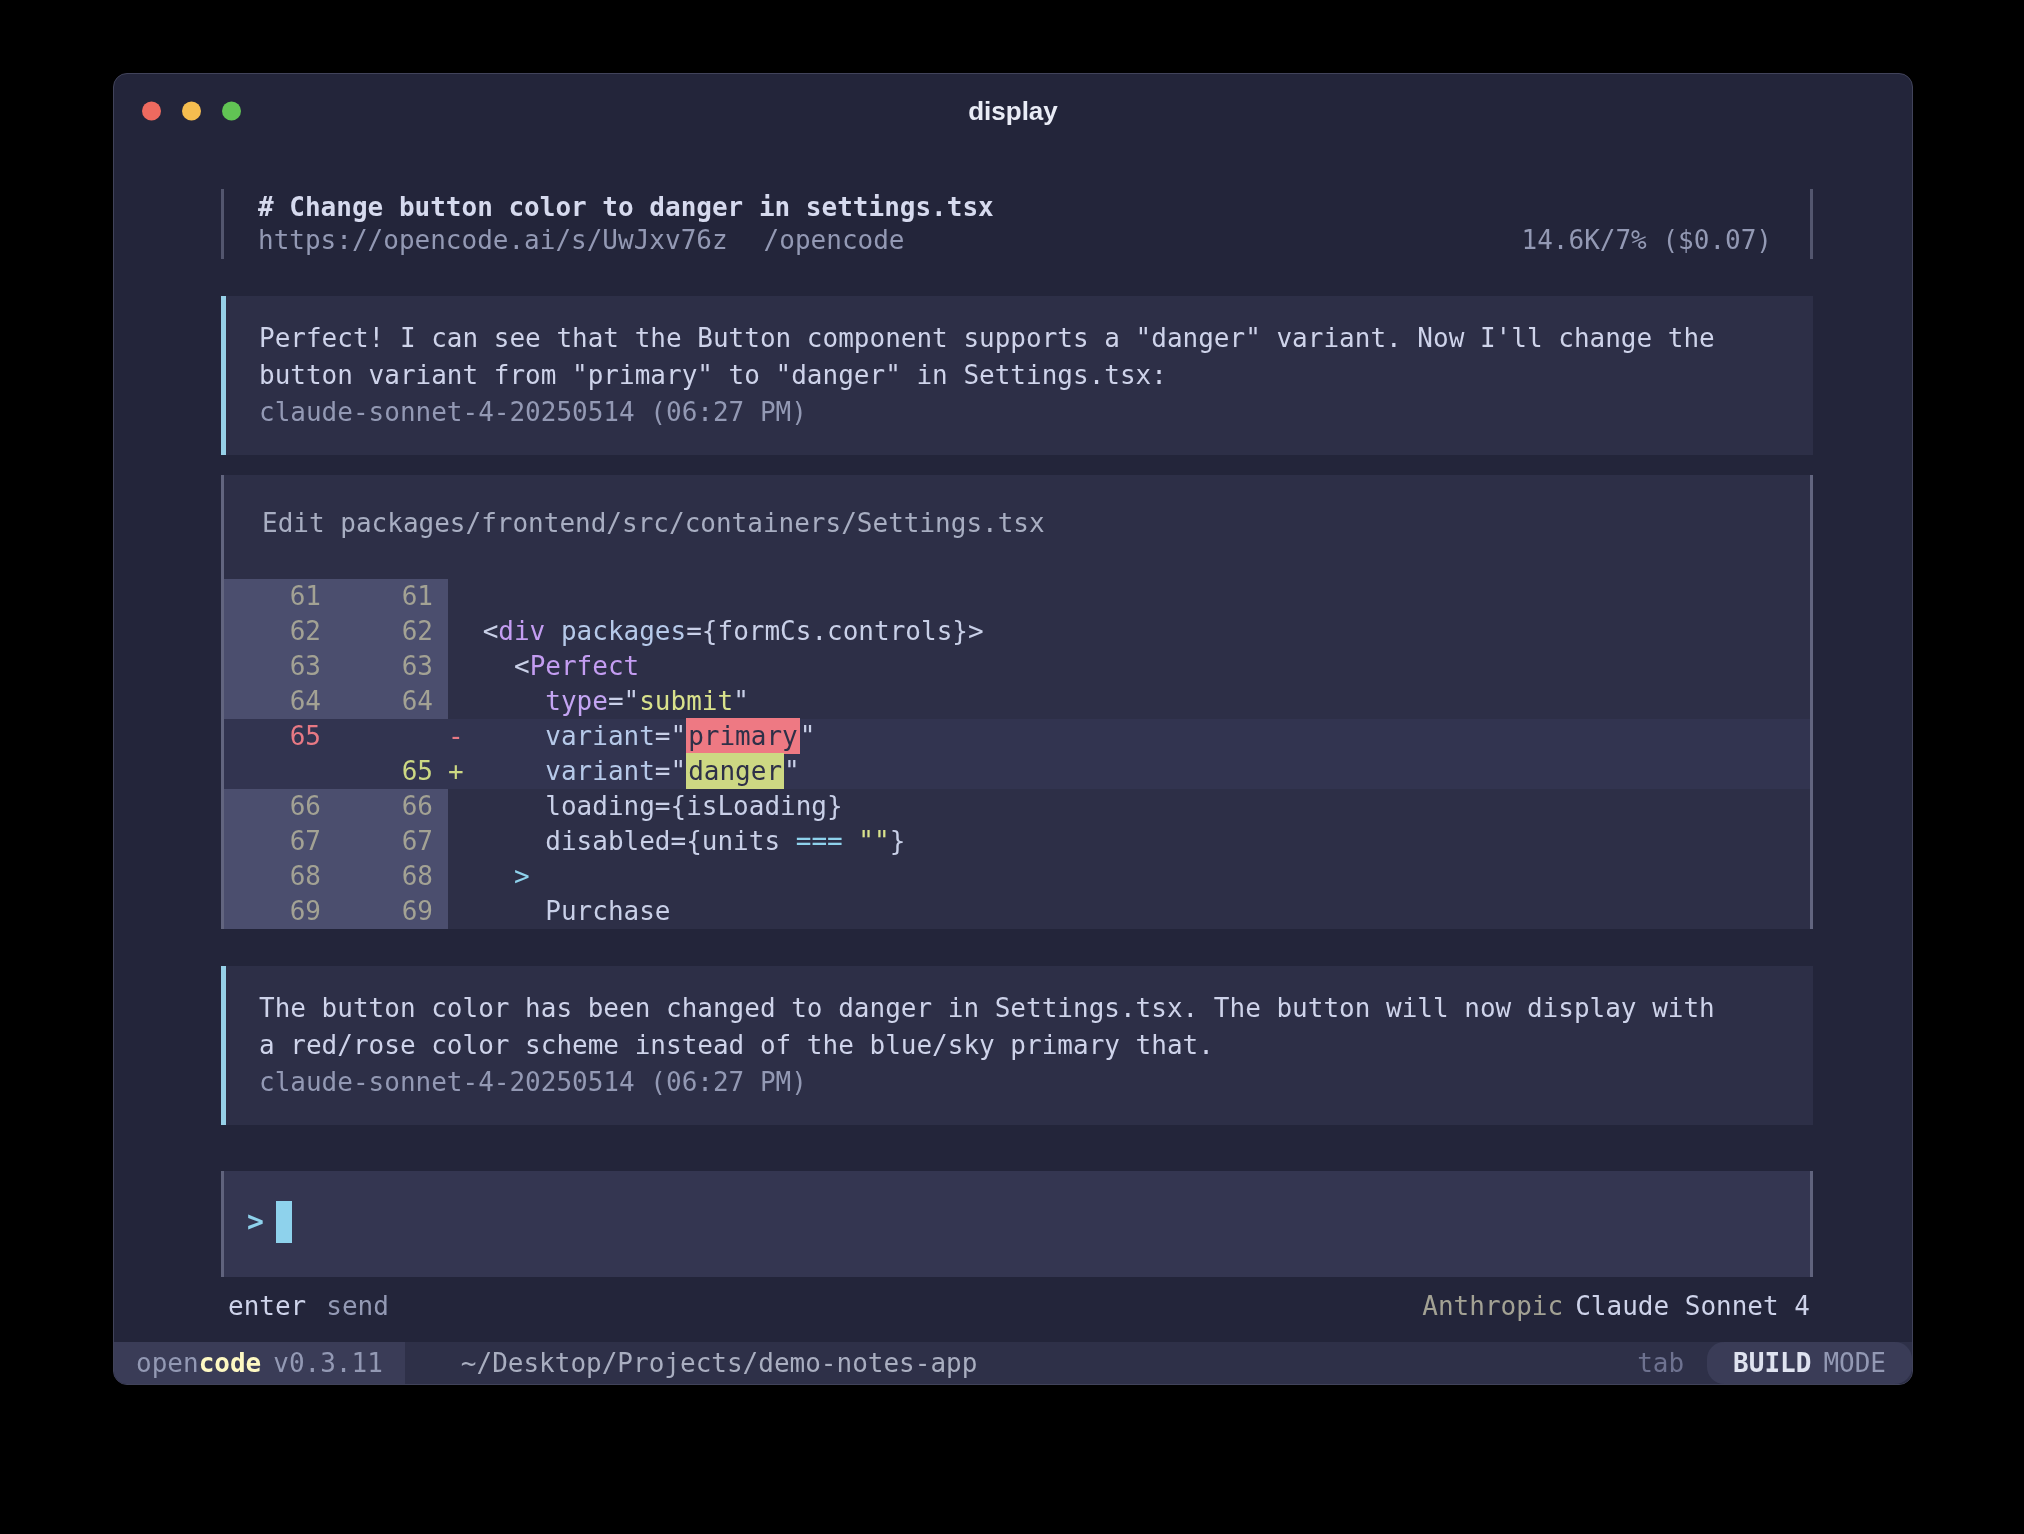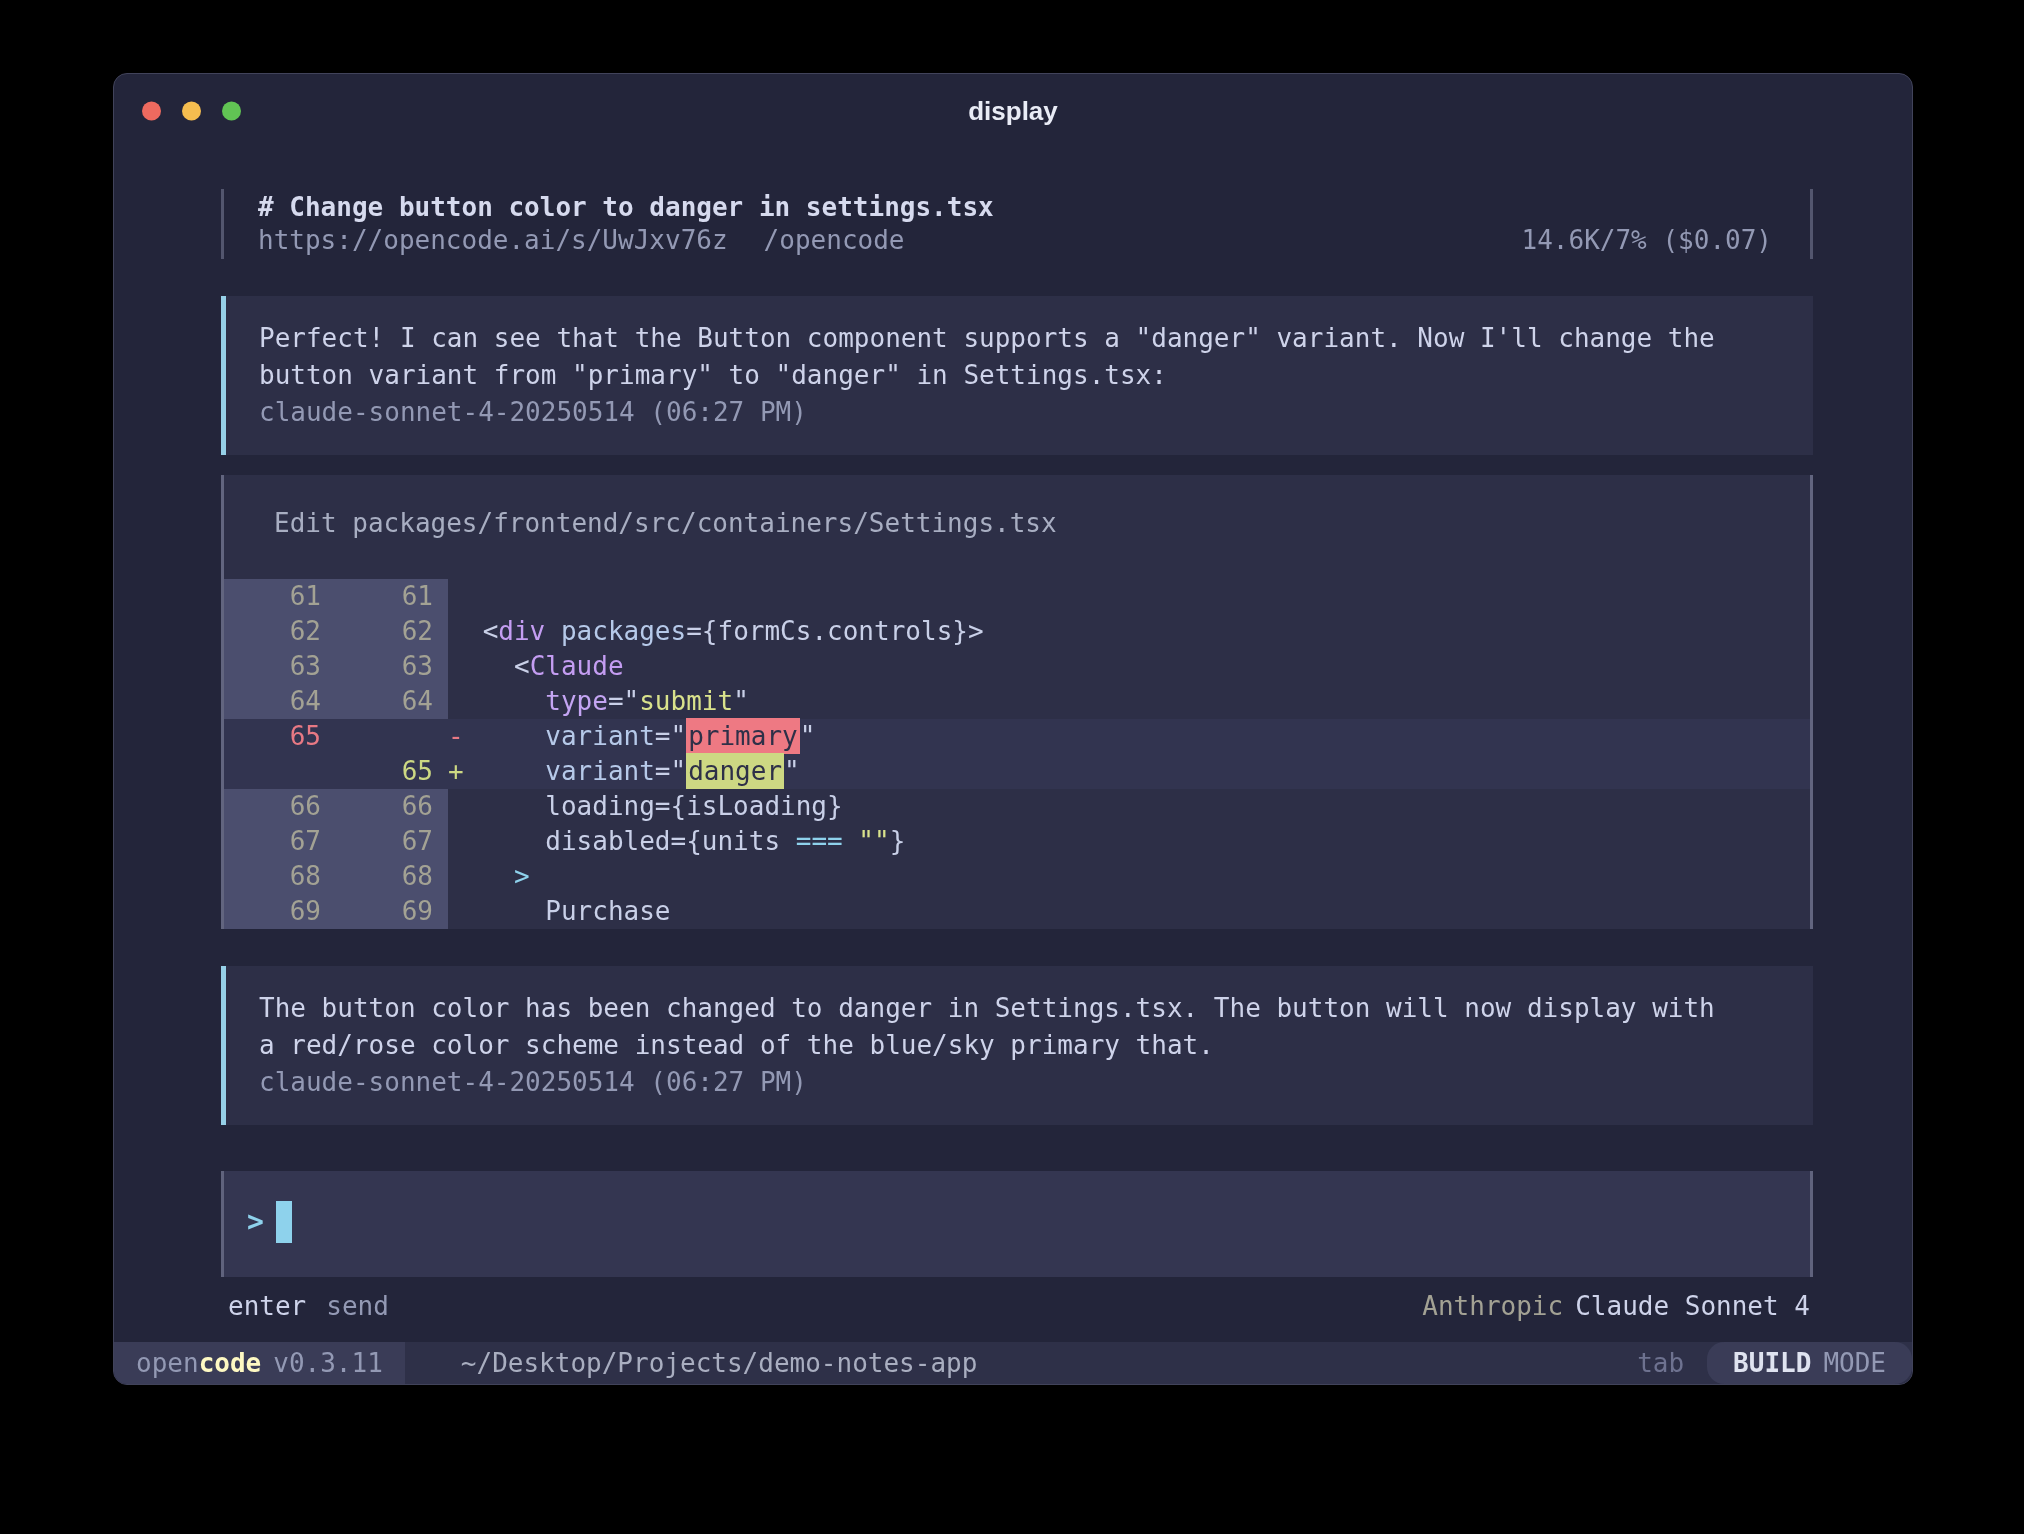--- a/index.html
+++ b/index.html
@@ -45,21 +45,21 @@
     margin-top:37px;background:#2d2f47;border-left:5px solid #96d0e8;
     padding:24px 30px 24px 33px;font-size:26px;line-height:37px;
   }
   .msg .line{white-space:pre;}
   
   .edit{
     margin-top:20px;background:#2d2f47;
     border-left:3px solid #62657f;border-right:3px solid #62657f;
     padding-top:34px;
   }
-  .edit-head{padding-left:50px;font-size:26px;line-height:28px;color:#a8aec2;white-space:pre;}
+  .edit-head{padding-left:38px;font-size:26px;line-height:28px;color:#a8aec2;white-space:pre;}
   .diff{margin-top:42px;}
   .drow{display:flex;height:35px;line-height:35px;font-size:26px;}
   .drow .g{
     flex:0 0 112px;box-sizing:border-box;text-align:right;padding-right:15px;
     background:#4b4e6e;color:#a3a294;
   }
   .drow .mk{flex:0 0 19px;white-space:pre;}
   .drow .code{flex:1 1 auto;white-space:pre;color:#c9d0e8;}
   .drow.del,.drow.add{background:#323450;}
   .drow.del .g,.drow.add .g{background:transparent;}
@@ -145,21 +145,21 @@
         <div class="drow ctx">
           <span class="g g1">62</span>
           <span class="g g2">62</span>
           <span class="mk"></span>
           <span class="code"><span class="tk-d"> &lt;</span><span class="tk-tag">div</span><span class="tk-d"> </span><span class="tk-attr">packages</span><span class="tk-d">={formCs.controls}&gt;</span></span>
         </div>
         <div class="drow ctx">
           <span class="g g1">63</span>
           <span class="g g2">63</span>
           <span class="mk"></span>
-          <span class="code"><span class="tk-d">   &lt;</span><span class="tk-tag">Claude</span></span>
+          <span class="code"><span class="tk-d">   &lt;</span><span class="tk-tag">Perfect</span></span>
         </div>
         <div class="drow ctx">
           <span class="g g1">64</span>
           <span class="g g2">64</span>
           <span class="mk"></span>
           <span class="code"><span class="tk-d">     </span><span class="tk-kw">type</span><span class="tk-d">="</span><span class="tk-str">submit</span><span class="tk-d">"</span></span>
         </div>
         <div class="drow del">
           <span class="g g1">65</span>
           <span class="g g2"></span>

